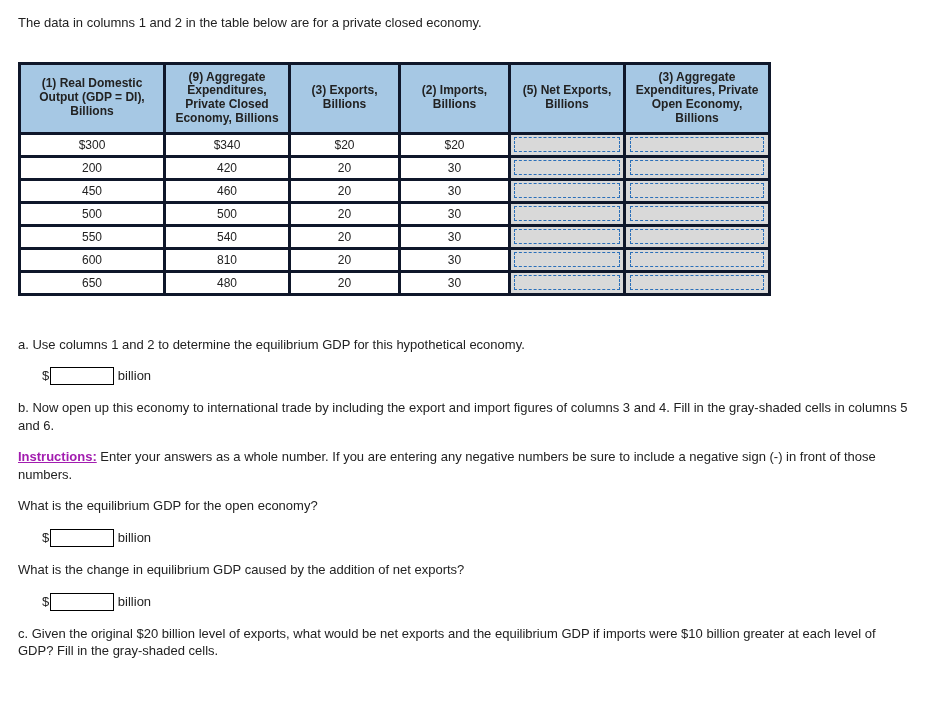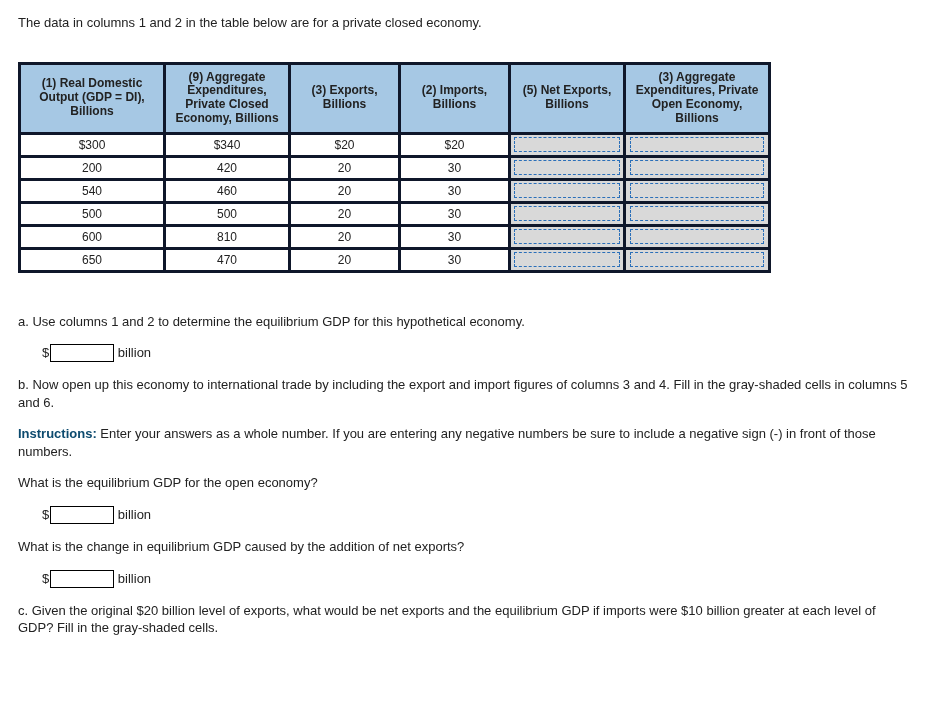--- a/index.html
+++ b/index.html
@@ -68,22 +68,23 @@
     height: 16px;
     border: 1px solid #000;
     font-size: 12px;
     padding: 0 2px;
     vertical-align: baseline;
   }
   .instructions {
     margin: 10px 0 14px 0;
   }
   .instructions-label {
-    color: #0c4a6e;
+    color: #a21caf;
     font-weight: bold;
+    text-decoration: underline;
   }
 </style>
 </head>
 <body>
 
 <div class="intro">The data in columns 1 and 2 in the table below are for a private closed economy.</div>
 
 <table class="data">
   <thead>
     <tr>
@@ -106,46 +107,54 @@
       </tr>
       <tr>
         <td class="col1">200</td>
         <td class="col2">420</td>
         <td class="col3">20</td>
         <td class="col4">30</td>
         <td class="shaded-cell col5"><input type="text" class="cell-input" style=""></td>
         <td class="shaded-cell col6"><input type="text" class="cell-input" style=""></td>
       </tr>
       <tr>
-        <td class="col1">540</td>
+        <td class="col1">450</td>
         <td class="col2">460</td>
         <td class="col3">20</td>
         <td class="col4">30</td>
         <td class="shaded-cell col5"><input type="text" class="cell-input" style=""></td>
         <td class="shaded-cell col6"><input type="text" class="cell-input" style=""></td>
       </tr>
       <tr>
         <td class="col1">500</td>
         <td class="col2">500</td>
         <td class="col3">20</td>
         <td class="col4">30</td>
         <td class="shaded-cell col5"><input type="text" class="cell-input" style=""></td>
         <td class="shaded-cell col6"><input type="text" class="cell-input" style=""></td>
       </tr>
       <tr>
+        <td class="col1">550</td>
+        <td class="col2">540</td>
+        <td class="col3">20</td>
+        <td class="col4">30</td>
+        <td class="shaded-cell col5"><input type="text" class="cell-input" style=""></td>
+        <td class="shaded-cell col6"><input type="text" class="cell-input" style=""></td>
+      </tr>
+      <tr>
         <td class="col1">600</td>
         <td class="col2">810</td>
         <td class="col3">20</td>
         <td class="col4">30</td>
         <td class="shaded-cell col5"><input type="text" class="cell-input" style=""></td>
         <td class="shaded-cell col6"><input type="text" class="cell-input" style=""></td>
       </tr>
       <tr>
         <td class="col1">650</td>
-        <td class="col2">470</td>
+        <td class="col2">480</td>
         <td class="col3">20</td>
         <td class="col4">30</td>
         <td class="shaded-cell col5"><input type="text" class="cell-input" style=""></td>
         <td class="shaded-cell col6"><input type="text" class="cell-input" style=""></td>
       </tr>
     </tbody>
 </table>
 
 <div class="q-block">a. Use columns 1 and 2 to determine the equilibrium GDP for this hypothetical economy.</div>
 <div class="answer-line">

